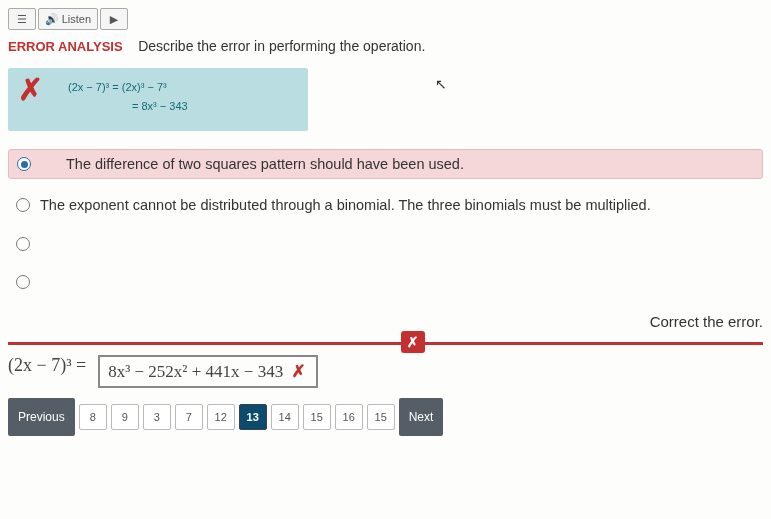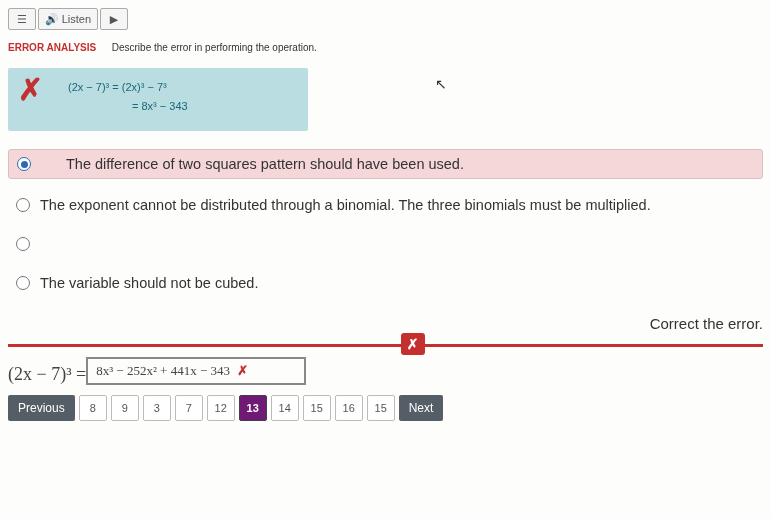--- a/index.html
+++ b/index.html
@@ -3,50 +3,50 @@
 <meta charset="utf-8">
 <style>
 * { margin: 0; padding: 0; box-sizing: border-box; }
 body { font-family: Arial, sans-serif; font-size: 14px; color: #333; background: #fdfdfc; width: 771px; height: 519px; overflow: hidden; padding: 8px 8px 0 8px; }
 
 .toolbar { display: flex; gap: 2px; margin-bottom: 8px; }
 .tool-btn { border: 1px solid #aaa; background: #f5f5f5; width: 28px; height: 22px; display: flex; align-items: center; justify-content: center; font-size: 11px; border-radius: 2px; color: #555; }
 .tool-btn.listen { width: auto; padding: 0 6px; gap: 3px; }
 
 .prompt-line { margin-bottom: 14px; }
-.err-analysis { font-weight: bold; color: #c42f2f; font-size: 10px; }
-.prompt-text { font-size: 10px; color: #333; }
+.err-analysis { font-weight: bold; color: #c42f2f; font-size: 13px; }
+.prompt-text { font-size: 14px; color: #333; }
 
 .work-box { background: #b9dde0; width: 300px; padding: 10px 12px 16px 12px; position: relative; border-radius: 2px; margin-bottom: 18px; }
 .work-x { color: #c42f2f; font-weight: bold; font-size: 30px; font-family: "Comic Sans MS", cursive; position: absolute; top: 4px; left: 10px; }
 .work-eq { color: #19697a; font-size: 11px; margin-left: 48px; line-height: 1.7; }
 
 .options { display: flex; flex-direction: column; gap: 12px; margin-bottom: 18px; }
 .option { display: flex; align-items: center; gap: 10px; padding: 6px 8px; border-radius: 3px; }
 .option.selected { background: #f5d7d9; border: 1px solid #dcbfc2; gap: 35px; }
 .radio { width: 14px; height: 14px; border: 1.5px solid #777; border-radius: 50%; display: flex; align-items: center; justify-content: center; flex-shrink: 0; background: #fff; }
 .radio.selected { border-color: #2b6ab3; }
 .radio.selected::after { content: ""; width: 7px; height: 7px; background: #2b6ab3; border-radius: 50%; }
 .option-text { font-size: 14.5px; color: #333; }
 
 .correct-label { font-size: 15px; color: #333; margin-bottom: 12px; text-align: right; }
 
 .divider-wrap { position: relative; margin-bottom: 10px; }
 .divider { height: 3px; background: #c42f2f; width: 100%; }
 .div-badge { position: absolute; top: -11px; left: 52%; background: #c42f2f; color: #fff; font-weight: bold; width: 24px; height: 22px; border-radius: 3px; display: flex; align-items: center; justify-content: center; font-size: 14px; }
 
-.answer-box { display: flex; align-items: flex-end; font-size: 18px; color: #444; margin-bottom: 10px; }
+.answer-box { display: flex; align-items: flex-start; font-size: 18px; color: #444; margin-bottom: 10px; gap: 12px; }
 .answer-lhs { font-family: "Times New Roman", serif; }
-.answer-input { border: 2px solid #888; padding: 4px 8px; font-family: "Times New Roman", serif; font-size: 13px; min-width: 220px; color: #444; }
+.answer-input { border: 2px solid #888; padding: 4px 8px; font-family: "Times New Roman", serif; font-size: 17px; min-width: 220px; color: #444; }
 .ans-x { color: #c42f2f; font-weight: bold; margin-left: 4px; }
 
 .nav { display: flex; gap: 4px; align-items: center; }
-.nav-btn { background: #555d66; color: #fff; border: none; padding: 6px 10px; font-size: 12px; border-radius: 2px; }
+.nav-btn { background: #555d66; color: #fff; border: none; padding: 12px 10px; font-size: 12px; border-radius: 2px; }
 .page-btn { width: 28px; height: 26px; border: 1px solid #bbb; background: #fff; color: #555; font-size: 11px; display: flex; align-items: center; justify-content: center; border-radius: 2px; }
-.page-btn.current { background: #701a75; color: #fff; border-color: #3a4250; font-weight: bold; }
+.page-btn.current { background: #0c4a6e; color: #fff; border-color: #3a4250; font-weight: bold; }
 
 .cursor { position: absolute; top: 76px; left: 435px; font-size: 14px; color: #333; pointer-events: none; }
 </style>
 </head>
 <body>
 
 <div class="toolbar">
   <div class="tool-btn">☰</div>
   <div class="tool-btn listen">
     <span>🔊</span>
@@ -76,21 +76,20 @@
   </label>
   <label class="option">
     <span class="radio"></span>
     <span class="option-text">The exponent cannot be distributed through a binomial. The three binomials must be multiplied.</span>
   </label>
   <label class="option">
     <span class="radio"></span>
   </label>
   <label class="option">
     <span class="radio"></span>
-    <span class="option-text">The variable should not be cubed.</span>
   </label>
 </div>
 
 <div class="correct-label">Correct the error.</div>
 
 <div class="divider-wrap">
   <div class="divider"></div>
   <div class="div-badge">✗</div>
 </div>
 

